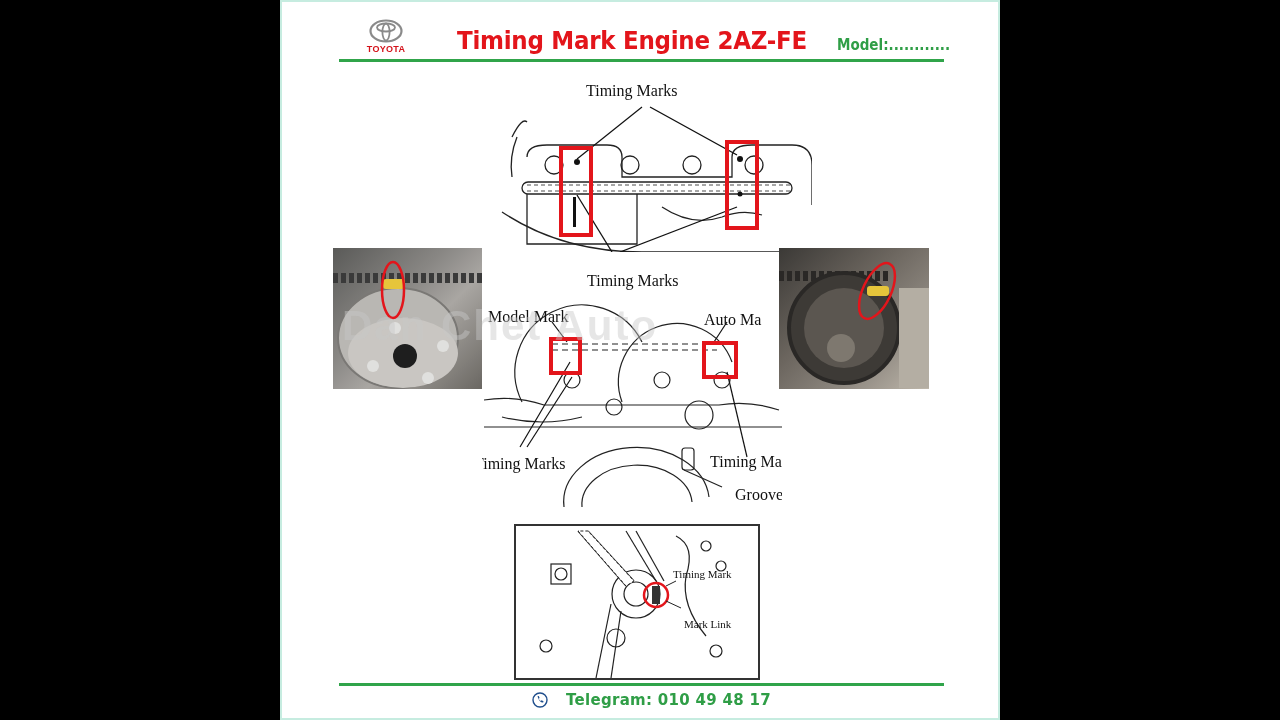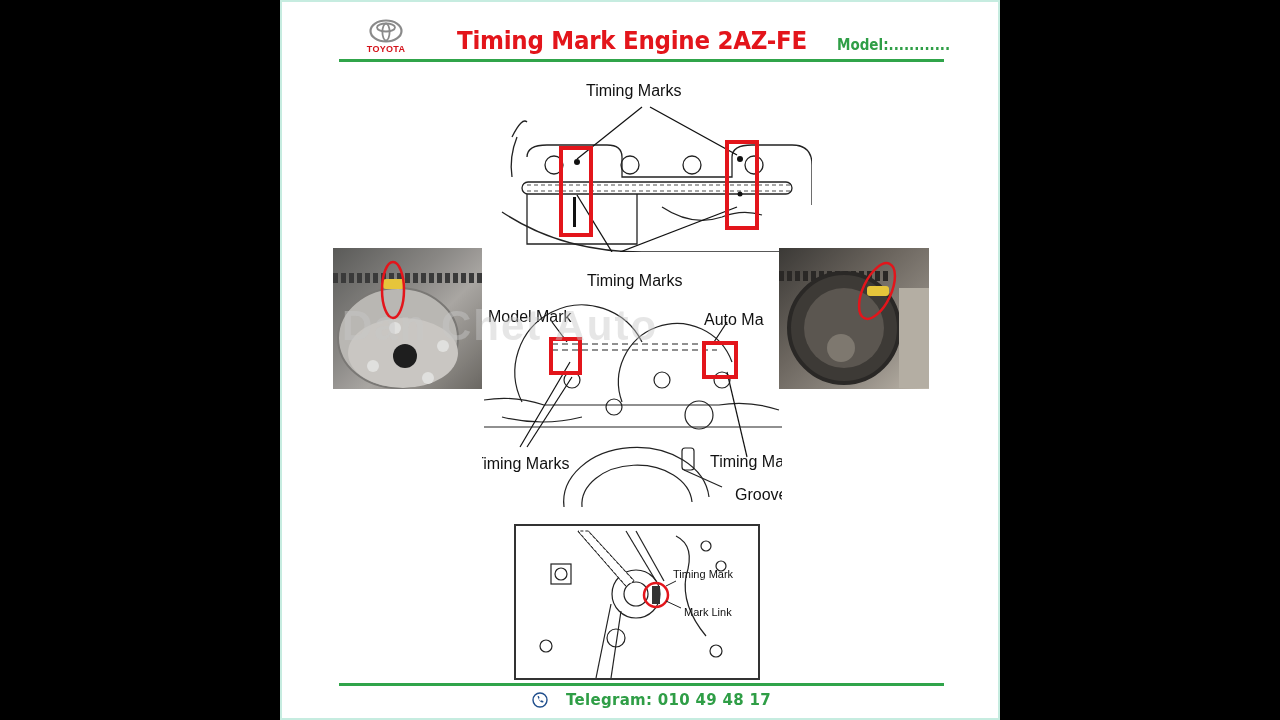--- a/index.html
+++ b/index.html
@@ -26,21 +26,21 @@
   
   .panel { position: absolute; background: #fff; overflow: hidden; }
   .diagram-top { left: 200px; top: 75px; width: 330px; height: 175px; }
   .diagram-mid { left: 200px; top: 250px; width: 300px; height: 260px; }
   .diagram-bottom { left: 232px; top: 522px; width: 246px; height: 156px; border: 2px solid #333; }
 
   .photo { position: absolute; overflow: hidden; }
   .photo-left { left: 51px; top: 246px; width: 149px; height: 141px; background: linear-gradient(135deg,#5a5a58 0%,#8a8885 40%,#a9a6a2 60%,#6a6762 100%); }
   .photo-right { left: 497px; top: 246px; width: 150px; height: 141px; background: linear-gradient(135deg,#3b3936 0%,#6b655e 40%,#8e8880 70%,#bfb8ac 100%); }
 
-  .lbl { position: absolute; font-family: Liberation Sans, sans-serif; color: #111; font-size: 16px; white-space: nowrap; }
+  .lbl { position: absolute; font-family: Liberation Serif, serif; color: #111; font-size: 16px; white-space: nowrap; }
   .lbl.small { font-size: 11px; }
 
   .watermark {
     position: absolute; left: 60px; top: 300px; font-size: 42px; font-weight: bold;
     color: rgba(200,200,200,0.45); letter-spacing: 2px; white-space: nowrap; pointer-events: none;
   }
 
   .rule-bottom { position: absolute; left: 57px; top: 681px; width: 605px; height: 3px; background: #30a44a; }
   .footer { position: absolute; left: 250px; top: 689px; display: flex; align-items: center; gap: 18px; }
   .footer-text { font-size: 15px; font-weight: bold; color: #2f9e46; font-family: "DejaVu Sans", sans-serif; letter-spacing: 0.3px; }
@@ -186,21 +186,21 @@
           <circle cx="200" cy="125" r="6"></circle>
       </g>
       <g stroke="#222" stroke-width="1" fill="#fff">
         <path d="M62 5 L110 60 L118 55 L72 5 Z" stroke-dasharray="3 2"></path>
       </g>
       <rect x="136" y="60" width="8" height="18" fill="#333"></rect>
       <circle cx="140" cy="69" r="12" fill="none" stroke="#e3151b" stroke-width="2.5"></circle>
       <path d="M150 60 L160 55 M150 75 L165 82" stroke="#222" stroke-width="1"></path>
     </svg>
     <div class="lbl small" style="left:157px;top:42px;">Timing Mark</div>
-    <div class="lbl small" style="left:168px;top:80px;">Mark Link</div>
+    <div class="lbl small" style="left:168px;top:92px;">Mark Link</div>
   </div>
 
   <div class="rule-bottom"></div>
 
   <div class="footer">
     <svg width="16" height="16" viewBox="0 0 16 16">
       <circle cx="8" cy="8" r="7" fill="none" stroke="#1f4e8c" stroke-width="1.4"></circle>
       <path d="M5.5 4.2 l1.3 -0.3 l0.8 2 l-0.9 0.8 q0.6 1.5 2 2.4 l0.9 -0.8 l1.9 0.9 l-0.3 1.4 q-3.8 0.3 -5.7 -6.4 z" fill="#1f4e8c"></path>
     </svg>
     <span class="footer-text">Telegram: 010 49 48 17</span>

